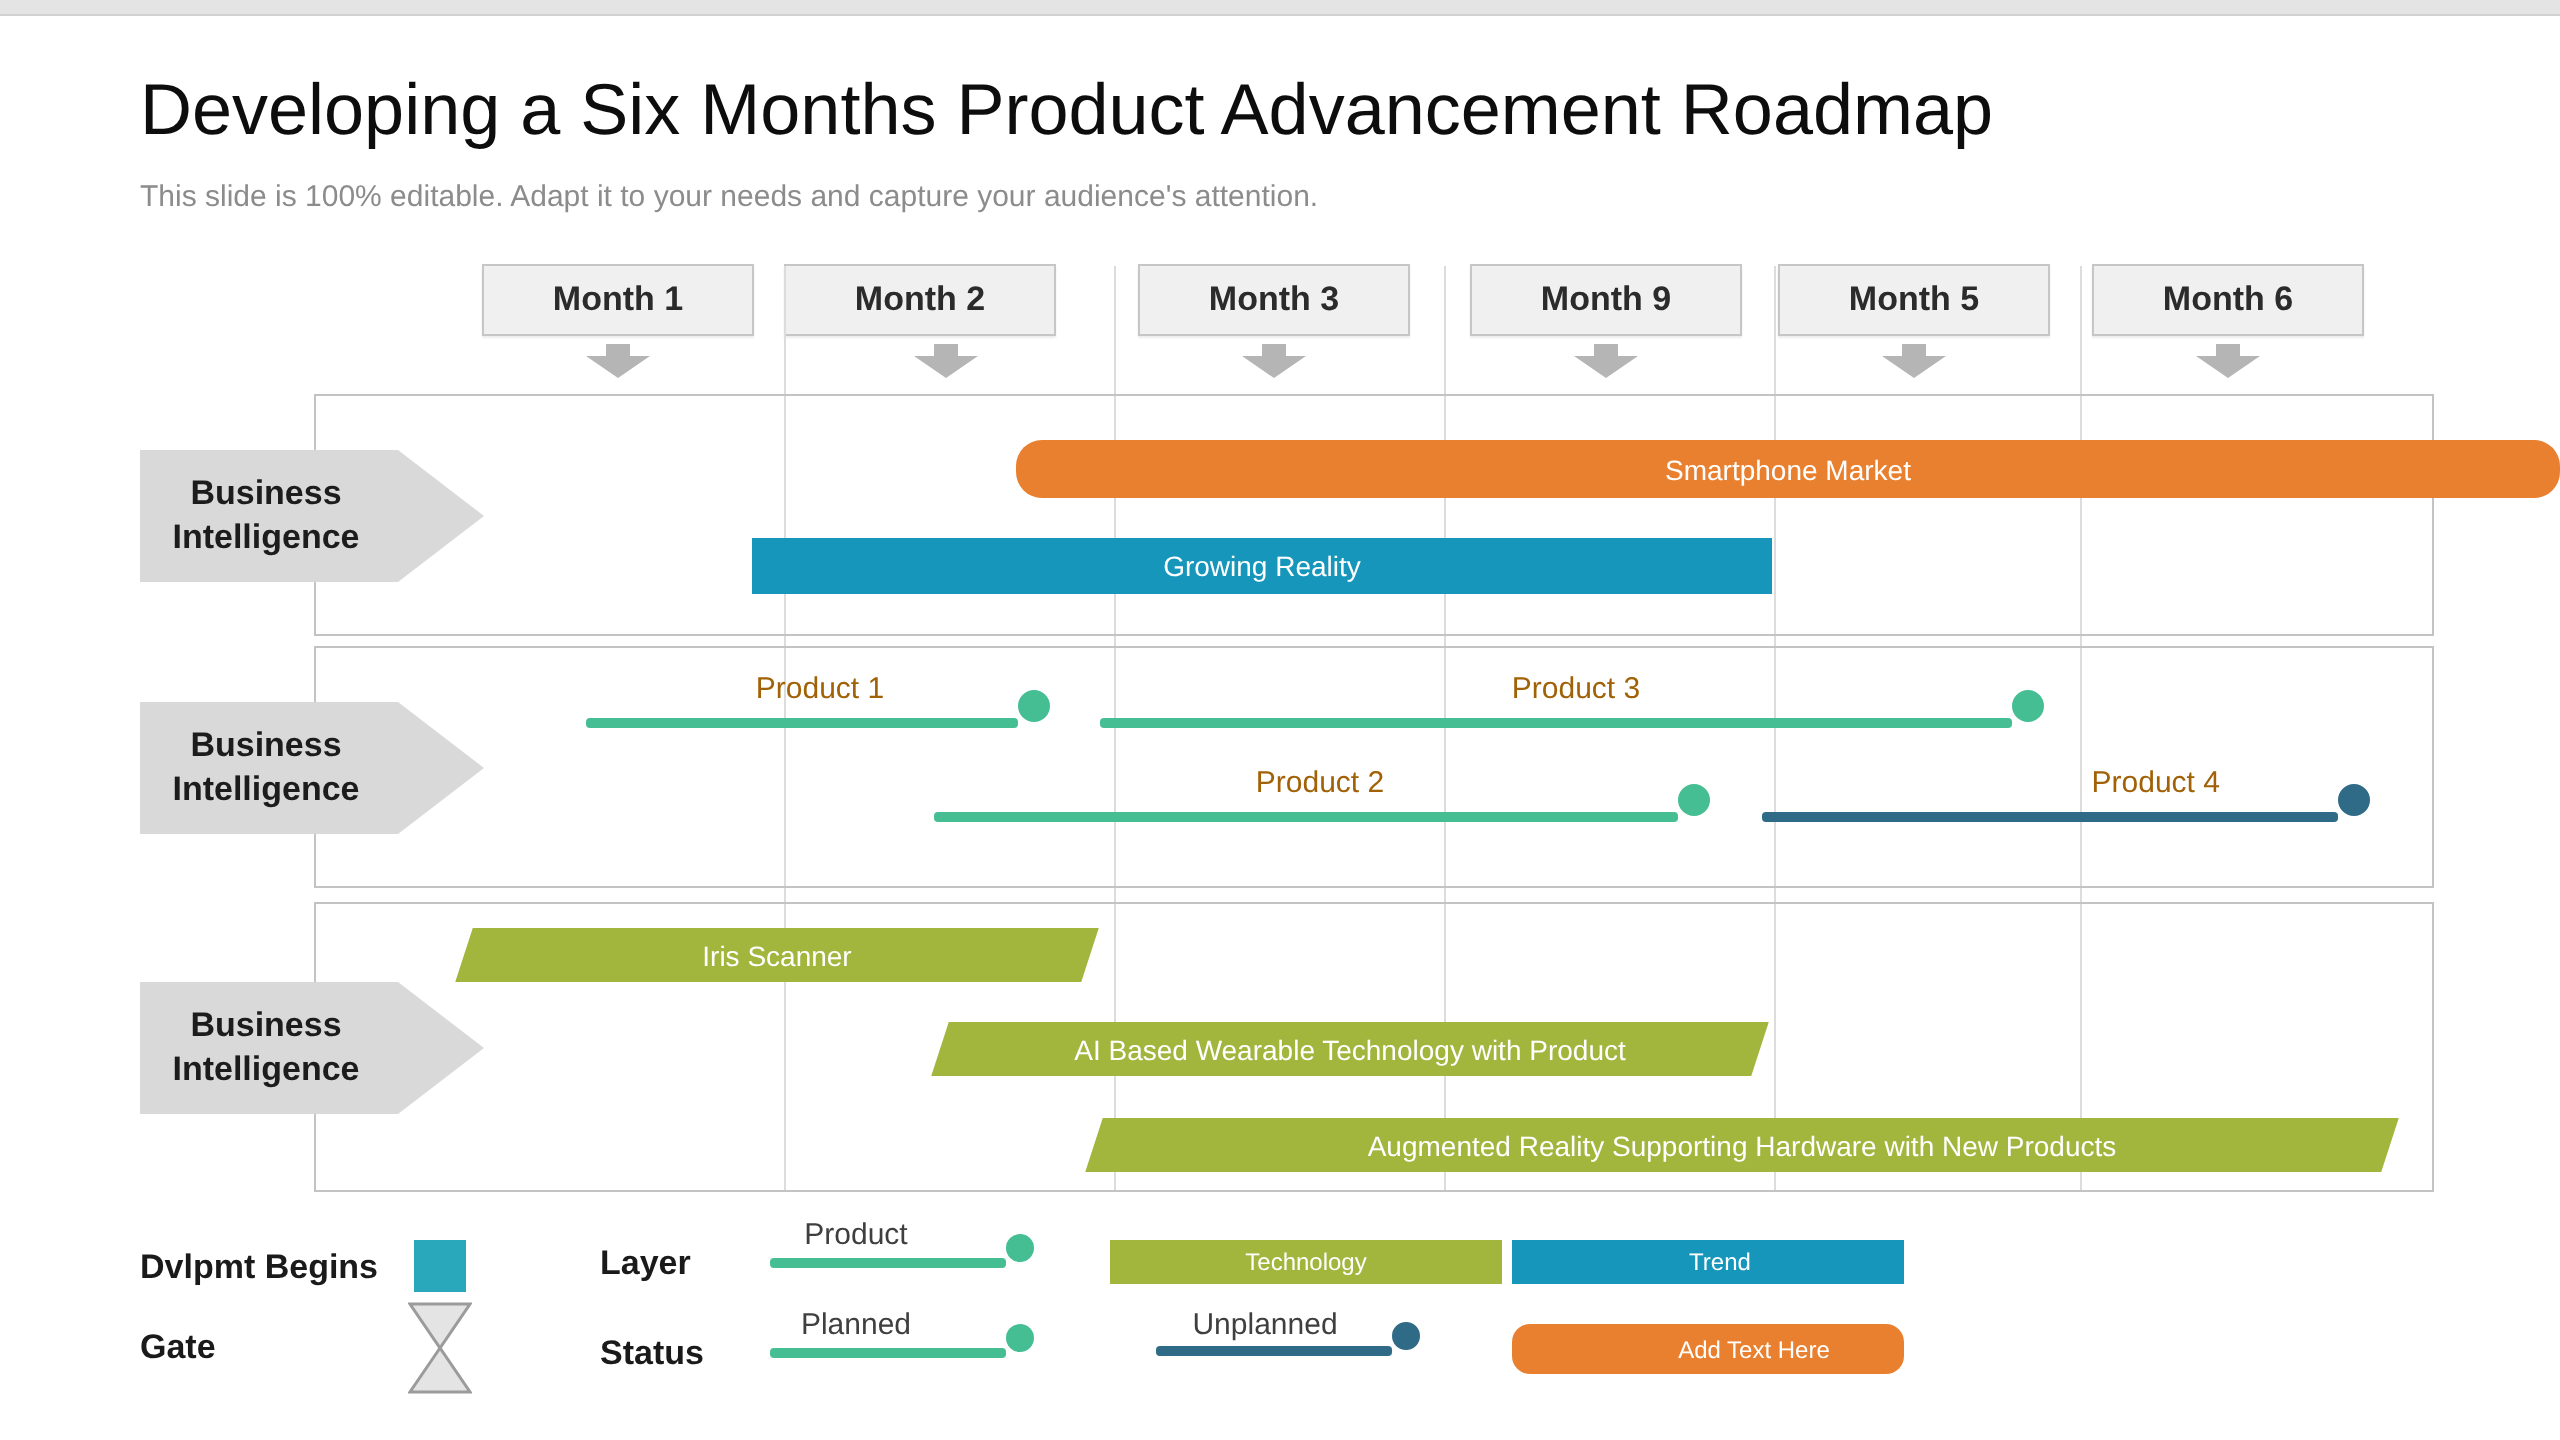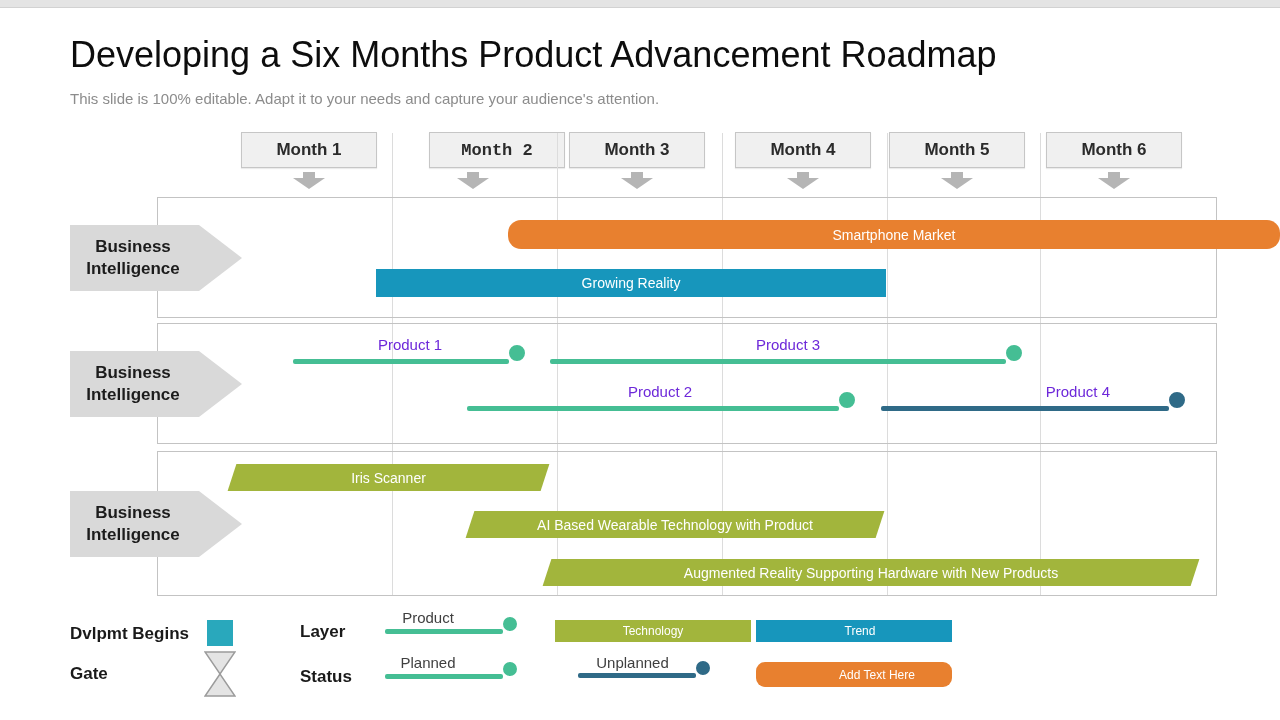--- a/index.html
+++ b/index.html
@@ -30,21 +30,21 @@
                color:#ffffff; font-size:14px; white-space:nowrap; }
   .bar-orange { background:#e8802f; border-radius:13px; }
   .bar-teal { background:#1796bc; }
 
   .tl-line { height:5px; border-radius:2px; }
   .mint { background:#45be94; }
   .slate { background:#2f6a87; }
   .tl-ring { width:16px; height:16px; border-radius:50%; background:#ffffff; }
   .ring-mint { border:8px solid #45be94; }
   .ring-slate { border:8px solid #2f6a87; }
-  .tl-label { width:150px; text-align:center; font-size:15px; color:#6d28d9; white-space:nowrap; }
+  .tl-label { width:150px; text-align:center; font-size:15px; color:#a16207; white-space:nowrap; }
 
   .skew-bar { height:27px; }
   .skew-bar .bg { position:absolute; left:0; top:0; width:100%; height:100%; background:#a2b53c; transform:skewX(-18deg); }
   .skew-bar .lbl { position:absolute; left:0; top:0; width:100%; height:100%; display:flex; align-items:center; justify-content:center;
                    color:#ffffff; font-size:14px; white-space:nowrap; }
 
   .legend-key { font-size:17px; font-weight:bold; color:#1a1a1a; }
   .legend-small-label { font-size:15px; color:#3f3f3f; text-align:center; white-space:nowrap; }
   .legend-bar { width:196px; height:22px; display:flex; align-items:center; justify-content:center; color:#ffffff; font-size:12px; }
   .legend-bar.olive { background:#a2b53c; }
@@ -58,23 +58,23 @@
 </style>
 </head>
 <body>
 
 <div class="abs top-strip"></div>
 
 <h1 class="abs title">Developing a Six Months Product Advancement Roadmap</h1>
 <div class="abs subtitle">This slide is 100% editable. Adapt it to your needs and capture your audience's attention.</div>
 
 <div class="abs month-box" style="left:241px;">Month 1</div>
-<div class="abs month-box" style="left:429px;font-family:Liberation Mono, monospace;">Month 2</div>
+<div class="abs month-box" style="left:392px;">Month 2</div>
 <div class="abs month-box" style="left:569px;">Month 3</div>
-<div class="abs month-box" style="left:735px;">Month 4</div>
+<div class="abs month-box" style="left:735px;">Month 9</div>
 <div class="abs month-box" style="left:889px;">Month 5</div>
 <div class="abs month-box" style="left:1046px;">Month 6</div>
 
 <svg class="abs month-arrow" style="left:292px;" viewBox="0 0 34 17">
     <polygon points="11,0 23,0 23,6 33,6 17,17 1,6 11,6" fill="#b5b5b5"></polygon>
   </svg>
 <svg class="abs month-arrow" style="left:456px;" viewBox="0 0 34 17">
     <polygon points="11,0 23,0 23,6 33,6 17,17 1,6 11,6" fill="#b5b5b5"></polygon>
   </svg>
 <svg class="abs month-arrow" style="left:620px;" viewBox="0 0 34 17">

